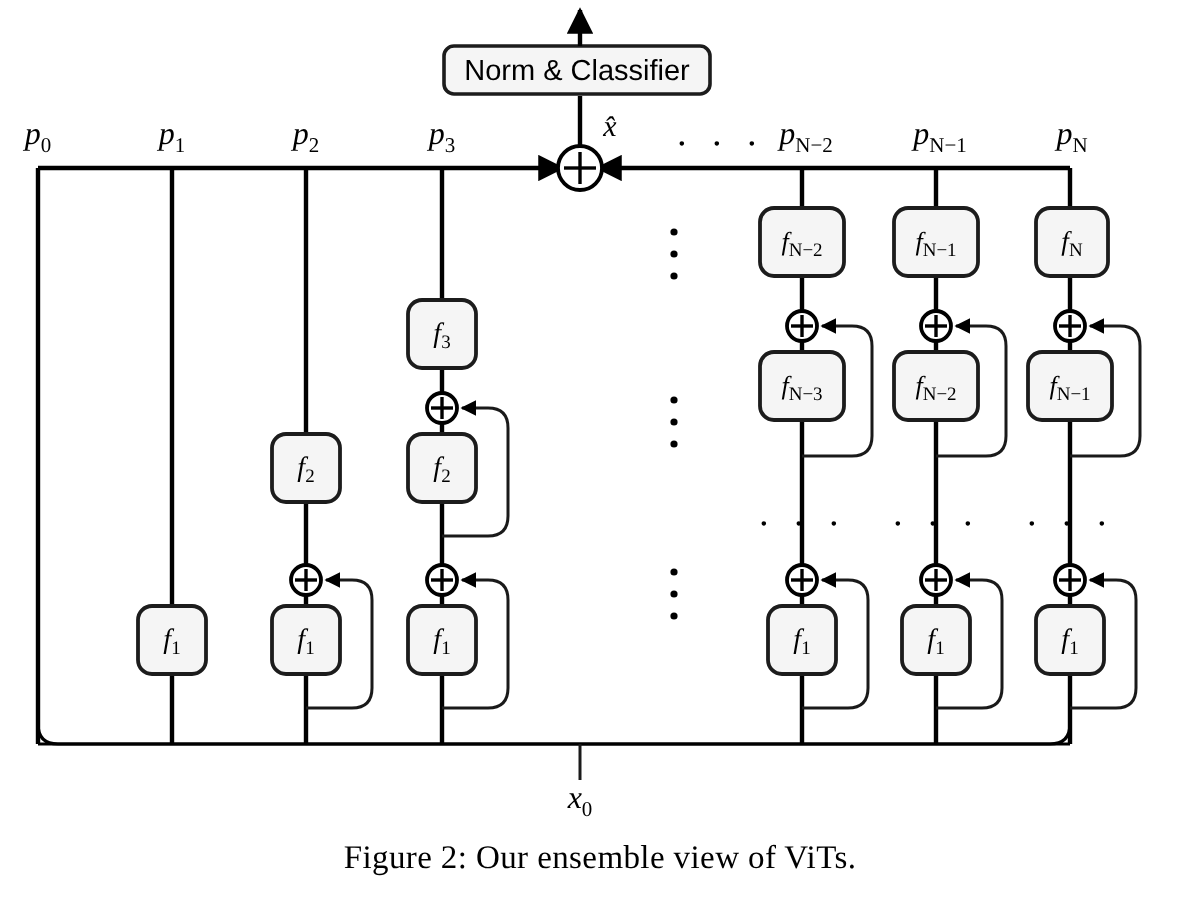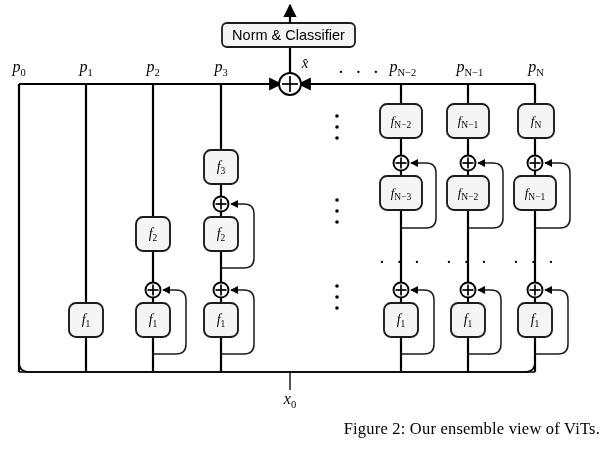--- a/index.html
+++ b/index.html
@@ -123,21 +123,21 @@
   }
   .x0 .sub {
     font-size: 10.5px;
     font-style: normal;
   }
   #caption {
     position: absolute;
     left: 0;
     top: 419px;
     width: 600px;
-    text-align: right;
+    text-align: center;
     font-family: "Liberation Serif", serif;
     font-size: 16.5px;
     color: #000000;
     letter-spacing: 0.2px;
   }
 </style>
 </head>
 <body>
 
 <div id="figure-root">

